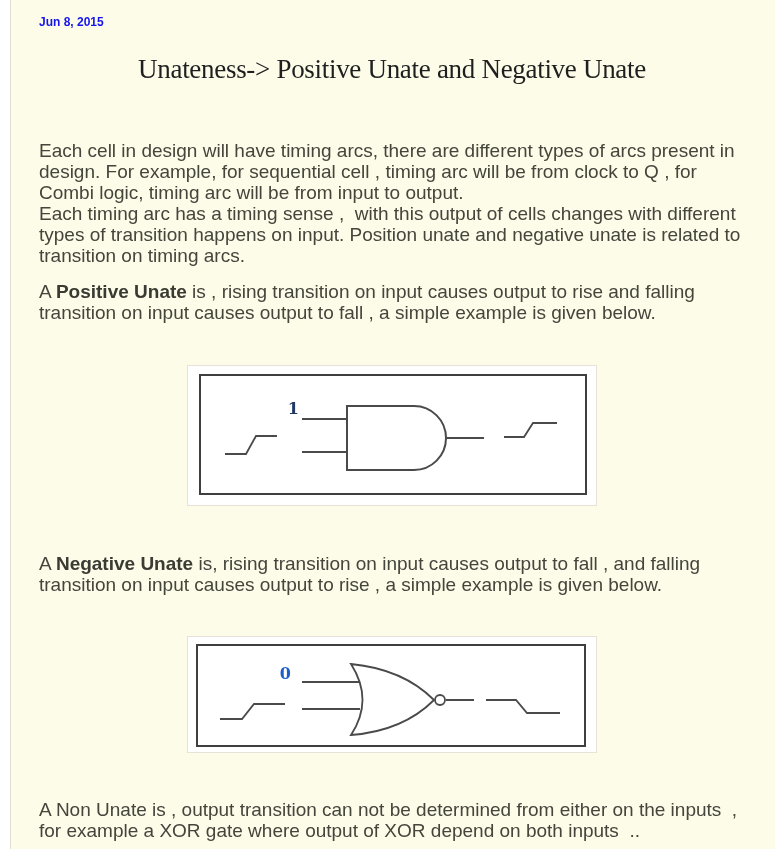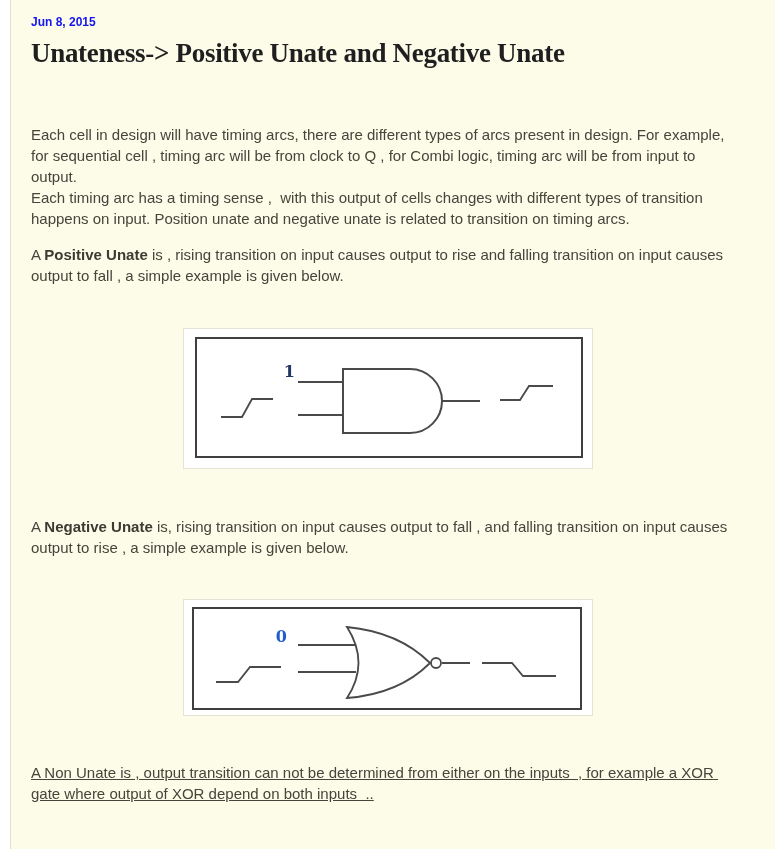--- a/index.html
+++ b/index.html
@@ -18,51 +18,52 @@
   }
   .left-strip {
     width: 11px;
     background: #ffffff;
     border-right: 1px solid #e2dfd2;
     flex: none;
   }
   .content {
     flex: 1;
     background: #fdfce9;
-    padding: 12px 30px 24px 20px;
+    padding: 12px 30px 24px 28px;
   }
   .date {
     display: inline-block;
     color: #1414ee;
     font-size: 12px;
     font-weight: 700;
     line-height: 14px;
     text-decoration: none;
     cursor: pointer;
   }
   h1.title {
-    margin-top: 8px;
+    margin-top: 24px;
     font-family: "Liberation Serif", serif;
-    font-weight: 700;
+    font-weight: 400;
     font-size: 27px;
     line-height: 30px;
     letter-spacing: -0.3px;
     color: #1f1f1f;
+    text-align: center;
   }
   .body-text {
-    font-size: 15px;
+    font-size: 19px;
     line-height: 21px;
     color: #45453c;
     white-space: pre-wrap;
     max-width: 712px;
   }
   .intro { margin-top: 56px; }
   .positive-para { margin-top: 15px; }
   .negative-para { margin-top: 47px; }
-  .non-unate-para { margin-top: 46px; text-decoration: underline; }
+  .non-unate-para { margin-top: 46px; }
   .body-text b { color: #3b3b33; }
   .figure {
     width: 410px;
     margin: 42px auto 0 auto;
     background: #ffffff;
     border: 1px solid #e6e3d6;
     cursor: pointer;
   }
   .figure.negative { margin-top: 41px; }
   .figure svg { display: block; }

